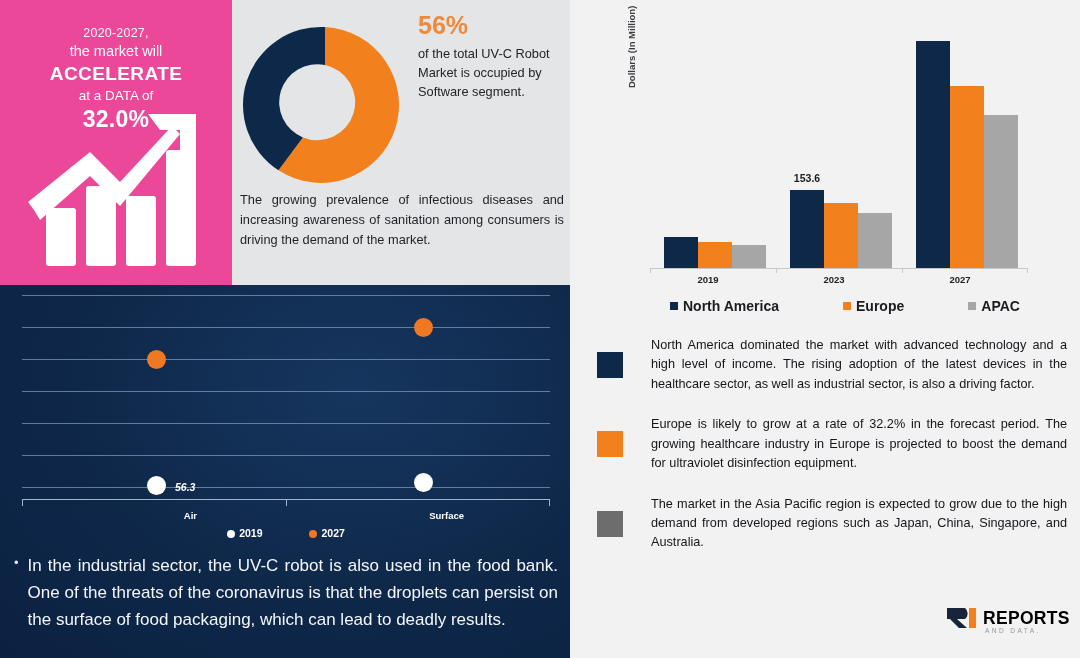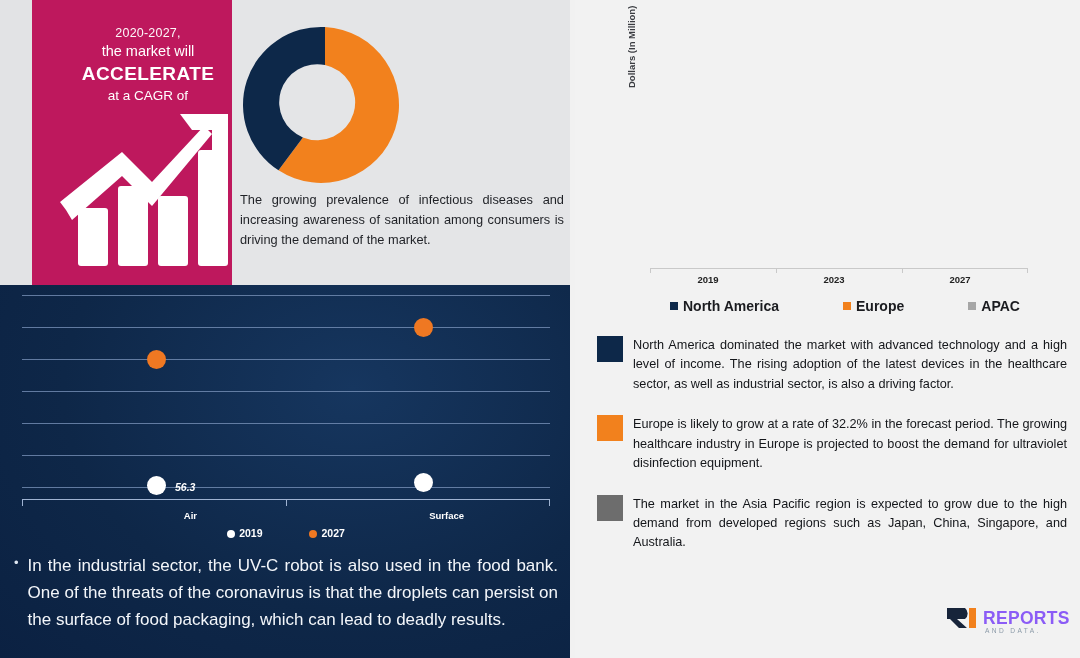--- a/index.html
+++ b/index.html
@@ -10,21 +10,21 @@
     overflow:hidden;
   }
   .page{position:relative;width:1080px;height:658px;}
 
   
   .left-col{position:absolute;left:0;top:0;width:570px;height:658px;background:#e2e3e5;}
 
   
   .cagr-panel{
     position:absolute;left:0;top:0;width:232px;height:285px;
-    background:#be185d;color:#ffffff;overflow:hidden;margin-left:32px;
+    background:#ec4899;color:#ffffff;overflow:hidden;
   }
   .cagr-text{position:absolute;left:0;top:26px;width:232px;text-align:center;line-height:1.18;}
   .cagr-years{font-size:12.5px;letter-spacing:.2px;opacity:.97;}
   .cagr-sub1{font-size:14.5px;margin-top:2px;}
   .cagr-big{font-size:19px;font-weight:bold;letter-spacing:.4px;margin-top:3px;}
   .cagr-sub2{font-size:13.5px;margin-top:3px;}
   .cagr-pct{font-size:23px;font-weight:bold;margin-top:2px;letter-spacing:.3px;}
   .growth-icon{position:absolute;left:28px;top:110px;width:180px;height:160px;}
 
   
@@ -89,61 +89,66 @@
   }
   .x-axis{position:absolute;left:75px;top:268px;width:378px;height:1px;background:#c9c9c9;}
   .x-tick{position:absolute;top:268px;width:1px;height:5px;background:#c9c9c9;}
   .x-label{position:absolute;top:274px;font-size:9.5px;font-weight:bold;color:#222;text-align:center;}
   .bar-legend{position:absolute;left:95px;top:298px;width:350px;display:flex;justify-content:space-between;}
   .bl-item{display:flex;align-items:center;gap:5px;font-size:14px;font-weight:bold;color:#1b1c20;}
   .bl-swatch{width:8px;height:8px;display:inline-block;}
 
   
   .notes{position:absolute;left:22px;top:336px;width:470px;}
-  .note{display:flex;gap:10px;margin-bottom:21px;align-items:flex-start;}
+  .note{display:flex;gap:28px;margin-bottom:21px;align-items:center;}
   .note-swatch{width:26px;height:26px;flex:0 0 26px;}
   .note-text{font-size:12.7px;line-height:1.53;color:#14161a;text-align:justify;}
 
   
   .logo{position:absolute;left:945px;top:606px;width:125px;height:40px;}
-  .logo-txt{position:absolute;left:38px;top:2px;font-size:17.5px;font-weight:bold;color:#8b5cf6;letter-spacing:.3px;}
+  .logo-txt{position:absolute;left:38px;top:2px;font-size:17.5px;font-weight:bold;color:#000000;letter-spacing:.3px;}
   .logo-sub{position:absolute;left:40px;top:21px;font-size:6.6px;letter-spacing:2.4px;color:#8b9aa8;}
 </style>
 </head>
 <body>
 
 <div class="page">
 
   <div class="left-col">
 
     <div class="cagr-panel">
       <div class="cagr-text">
         <div class="cagr-years">2020-2027,</div>
         <div class="cagr-sub1">the market will</div>
         <div class="cagr-big">ACCELERATE</div>
-        <div class="cagr-sub2">at a CAGR of</div>
+        <div class="cagr-sub2">at a DATA of</div>
+        <div class="cagr-pct">32.0%</div>
       </div>
       <svg class="growth-icon" viewBox="0 0 180 160">
         <rect x="18" y="98" width="30" height="58" rx="3" fill="#ffffff"></rect>
         <rect x="58" y="76" width="30" height="80" rx="3" fill="#ffffff"></rect>
         <rect x="98" y="86" width="30" height="70" rx="3" fill="#ffffff"></rect>
         <rect x="138" y="40" width="30" height="116" rx="3" fill="#ffffff"></rect>
         <path d="M6 100 L12 110 L62 66 L92 96 L152 24 L144 16 L92 72 L62 42 L0 92 Z" fill="#ffffff"></path>
         <path d="M120 4 L168 4 L168 52 L152 40 L152 20 L132 20 Z" fill="#ffffff"></path>
       </svg>
     </div>
 
     <div class="donut-panel">
       <div class="donut-wrap">
         <svg viewBox="0 0 170 166" width="170" height="166">
 
           <path d="M85 5 A78 78 0 1 1 38.5 148.3 L62.9 115.4 A38 38 0 1 0 85 43 Z" fill="#f2811d"></path>
 
           <path d="M38.5 148.3 A78 78 0 0 1 85 5 L85 43 A38 38 0 0 0 62.9 115.4 Z" fill="#0d2849"></path>
         </svg>
+      </div>
+      <div class="donut-note">
+        <div class="donut-pct">56%</div>
+        <div class="donut-desc">of the total UV-C Robot Market is occupied by Software segment.</div>
       </div>
       <div class="panel-para">The growing prevalence of infectious diseases and increasing awareness of sanitation among consumers is driving the demand of the market.</div>
     </div>
 
     <div class="navy-panel">
       <div class="dotplot">
         <div class="grid-line" style="top:4px;"></div>
         <div class="grid-line" style="top:36px;"></div>
         <div class="grid-line" style="top:68px;"></div>
         <div class="grid-line" style="top:100px;"></div>
@@ -180,20 +185,35 @@
         <div class="bullet-text">In the industrial sector, the UV-C robot is also used in the food bank. One of the threats of the coronavirus is that the droplets can persist on the surface of food packaging, which can lead to deadly results.</div>
       </div>
     </div>
   </div>
 
   <div class="right-col">
 
     <div class="barchart">
       <div class="y-axis-title">Dollars (In Million)</div>
 
+      <div class="plot-area">
+
+        <div class="bar na" style="left:14px;width:34px;height:31px;"></div>
+        <div class="bar eu" style="left:48px;width:34px;height:26px;"></div>
+        <div class="bar ap" style="left:82px;width:34px;height:23px;"></div>
+
+        <div class="bar na" style="left:140px;width:34px;height:78px;"></div>
+        <div class="bar eu" style="left:174px;width:34px;height:65px;"></div>
+        <div class="bar ap" style="left:208px;width:34px;height:55px;"></div>
+        <div class="bar-value" style="left:140px;top:154px;width:34px;text-align:center;">153.6</div>
+
+        <div class="bar na" style="left:266px;width:34px;height:227px;"></div>
+        <div class="bar eu" style="left:300px;width:34px;height:182px;"></div>
+        <div class="bar ap" style="left:334px;width:34px;height:153px;"></div>
+      </div>
 
       <div class="x-axis"></div>
       <div class="x-tick" style="left:75px;"></div>
       <div class="x-tick" style="left:201px;"></div>
       <div class="x-tick" style="left:327px;"></div>
       <div class="x-tick" style="left:452px;"></div>
 
       <div class="x-label" style="left:98px;width:70px;">2019</div>
       <div class="x-label" style="left:224px;width:70px;">2023</div>
       <div class="x-label" style="left:350px;width:70px;">2027</div>

